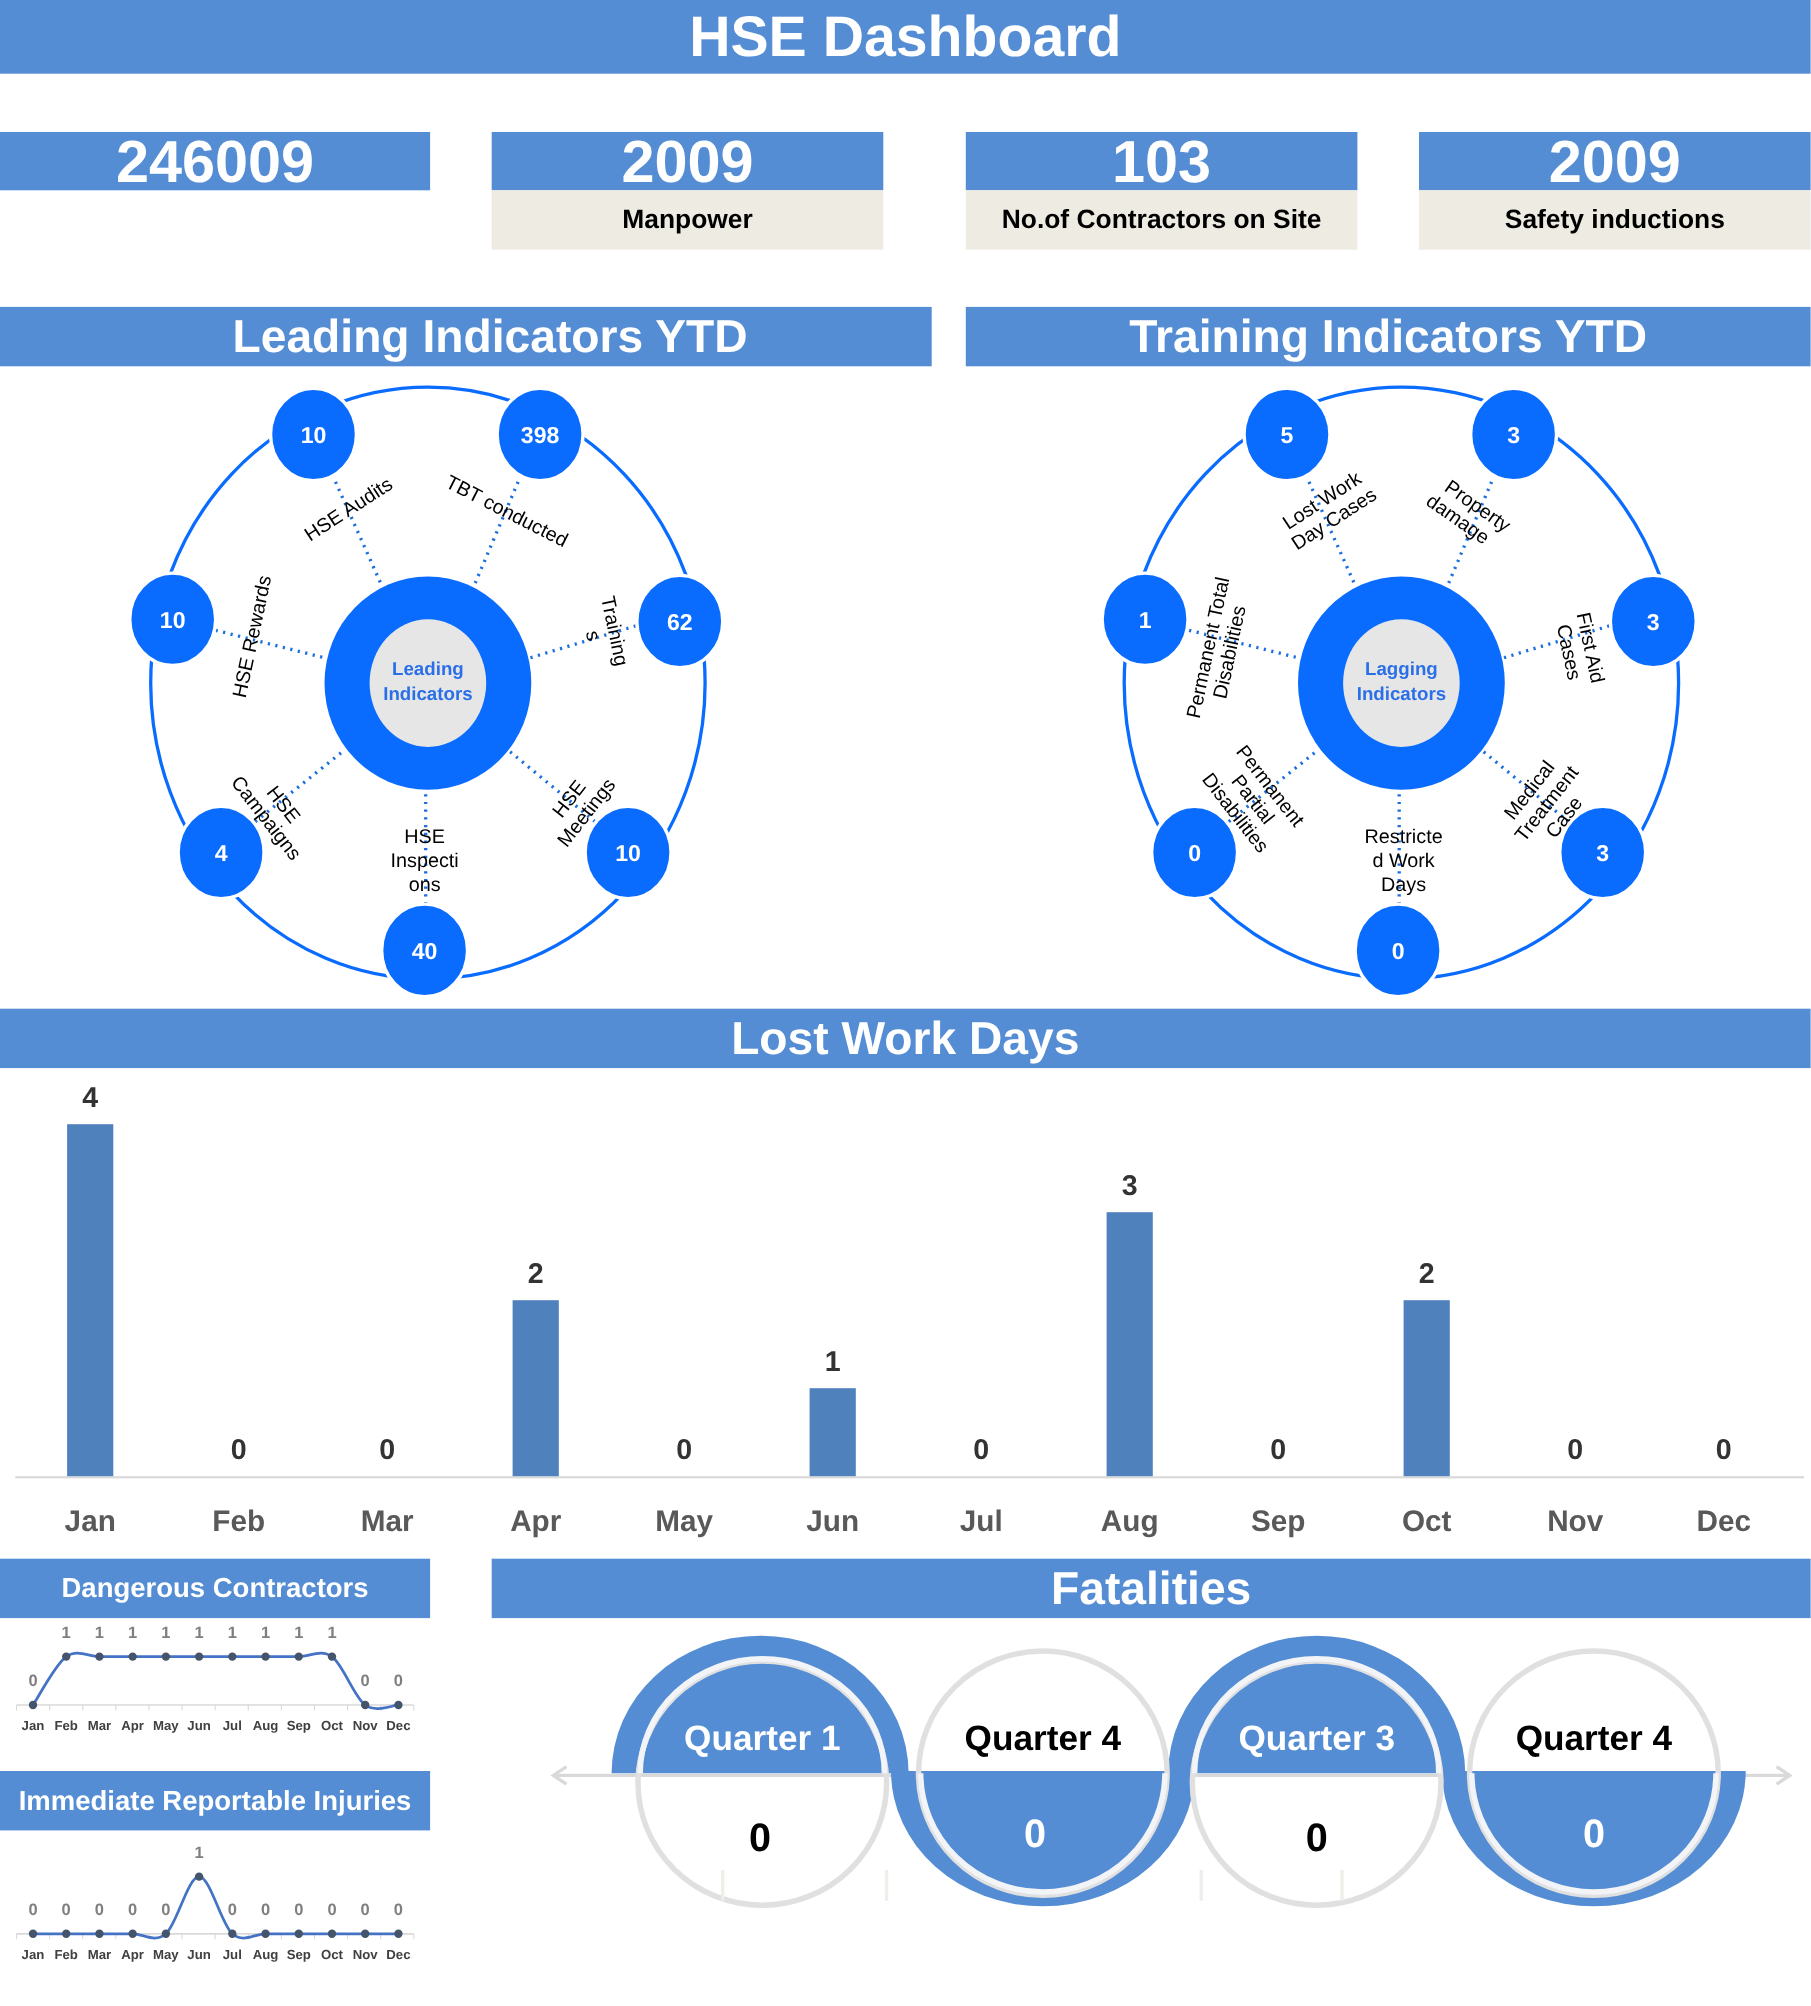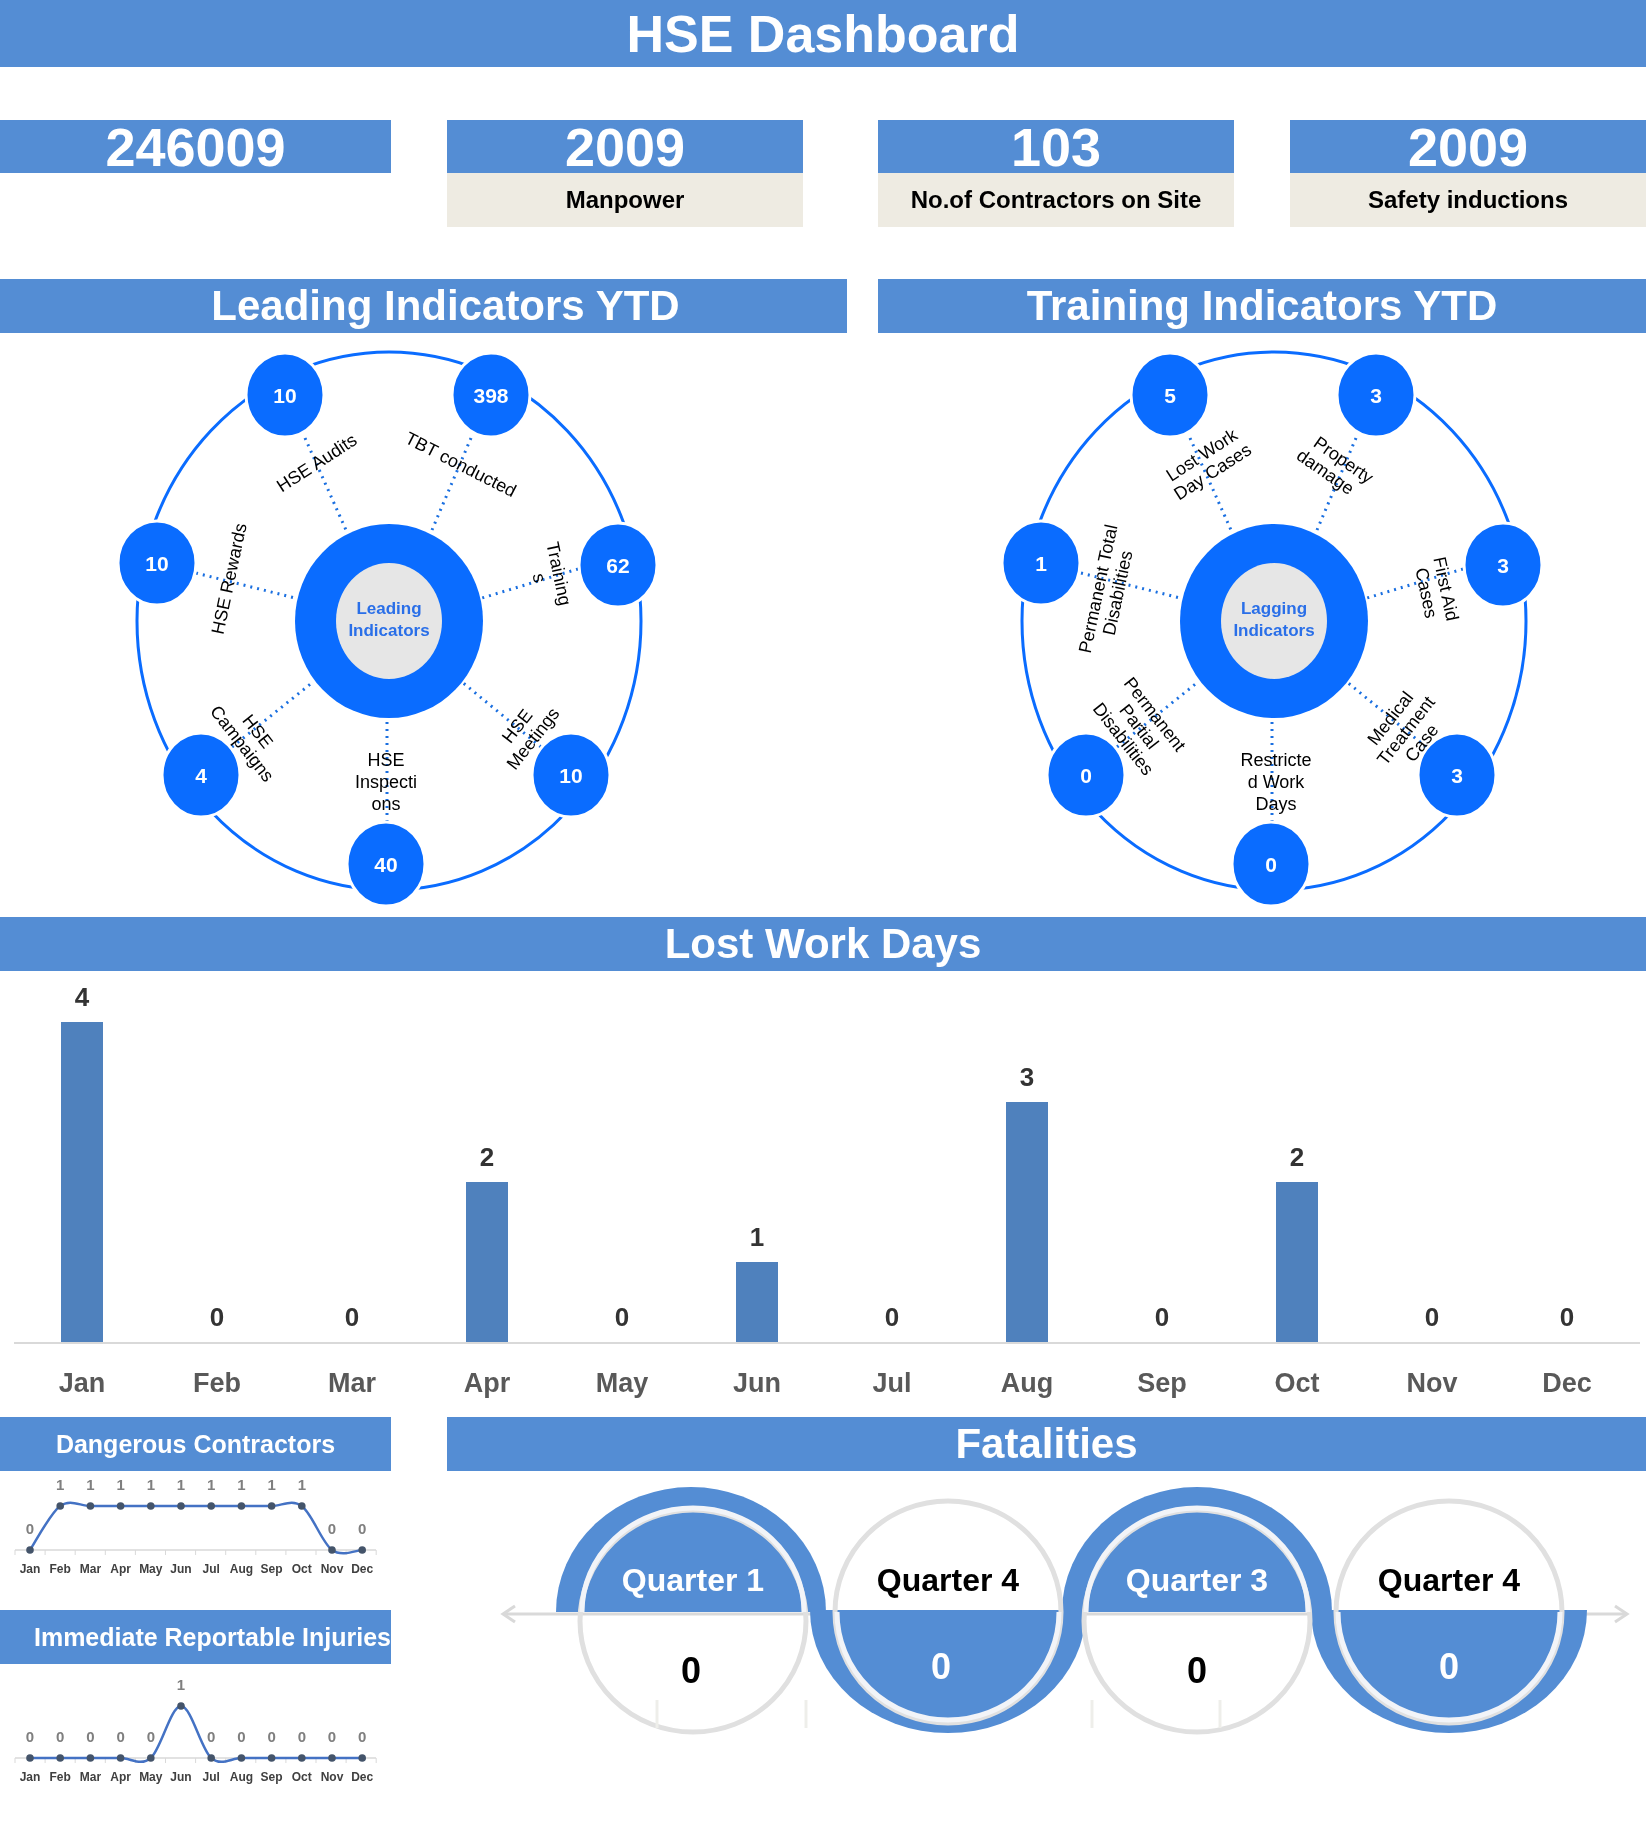--- a/index.html
+++ b/index.html
@@ -268,21 +268,21 @@
     <div class="mini-val" style="left: 261.6px; top: 5px;">1</div>
     <div class="mini-month" style="left: 255.6px; top: 91px;">Sep</div>
     <div class="mini-val" style="left: 291.8px; top: 5px;">1</div>
     <div class="mini-month" style="left: 285.8px; top: 91px;">Oct</div>
     <div class="mini-val" style="left: 322px; top: 49px;">0</div>
     <div class="mini-month" style="left: 316px; top: 91px;">Nov</div>
     <div class="mini-val" style="left: 352.2px; top: 49px;">0</div>
     <div class="mini-month" style="left: 346.2px; top: 91px;">Dec</div>
   </div>
 
-<div class="band" style="left:0;top:1610px;width:391px;height:54px;font-size:25px;justify-content:flex-end;">
+<div class="band" style="left:0;top:1610px;width:391px;height:54px;font-size:25px;">
   <span>Immediate Reportable Injuries</span>
 </div>
 <div class="abs" style="left:0;top:1664px;width:391px;height:130px;" id="iri-chart">
     <svg width="391" height="130" class="abs" style="left: 0px; top: 0px;">
       <line x1="15" x2="376" y1="94" y2="94" stroke="#d9d9d9" stroke-width="1.5"></line>
       <line x1="15" x2="15" y1="94" y2="99" stroke="#d9d9d9"></line>
       <line x1="45.1" x2="45.1" y1="94" y2="99" stroke="#d9d9d9"></line>
       <line x1="75.2" x2="75.2" y1="94" y2="99" stroke="#d9d9d9"></line>
       <line x1="105.30000000000001" x2="105.30000000000001" y1="94" y2="99" stroke="#d9d9d9"></line>
       <line x1="135.4" x2="135.4" y1="94" y2="99" stroke="#d9d9d9"></line>

